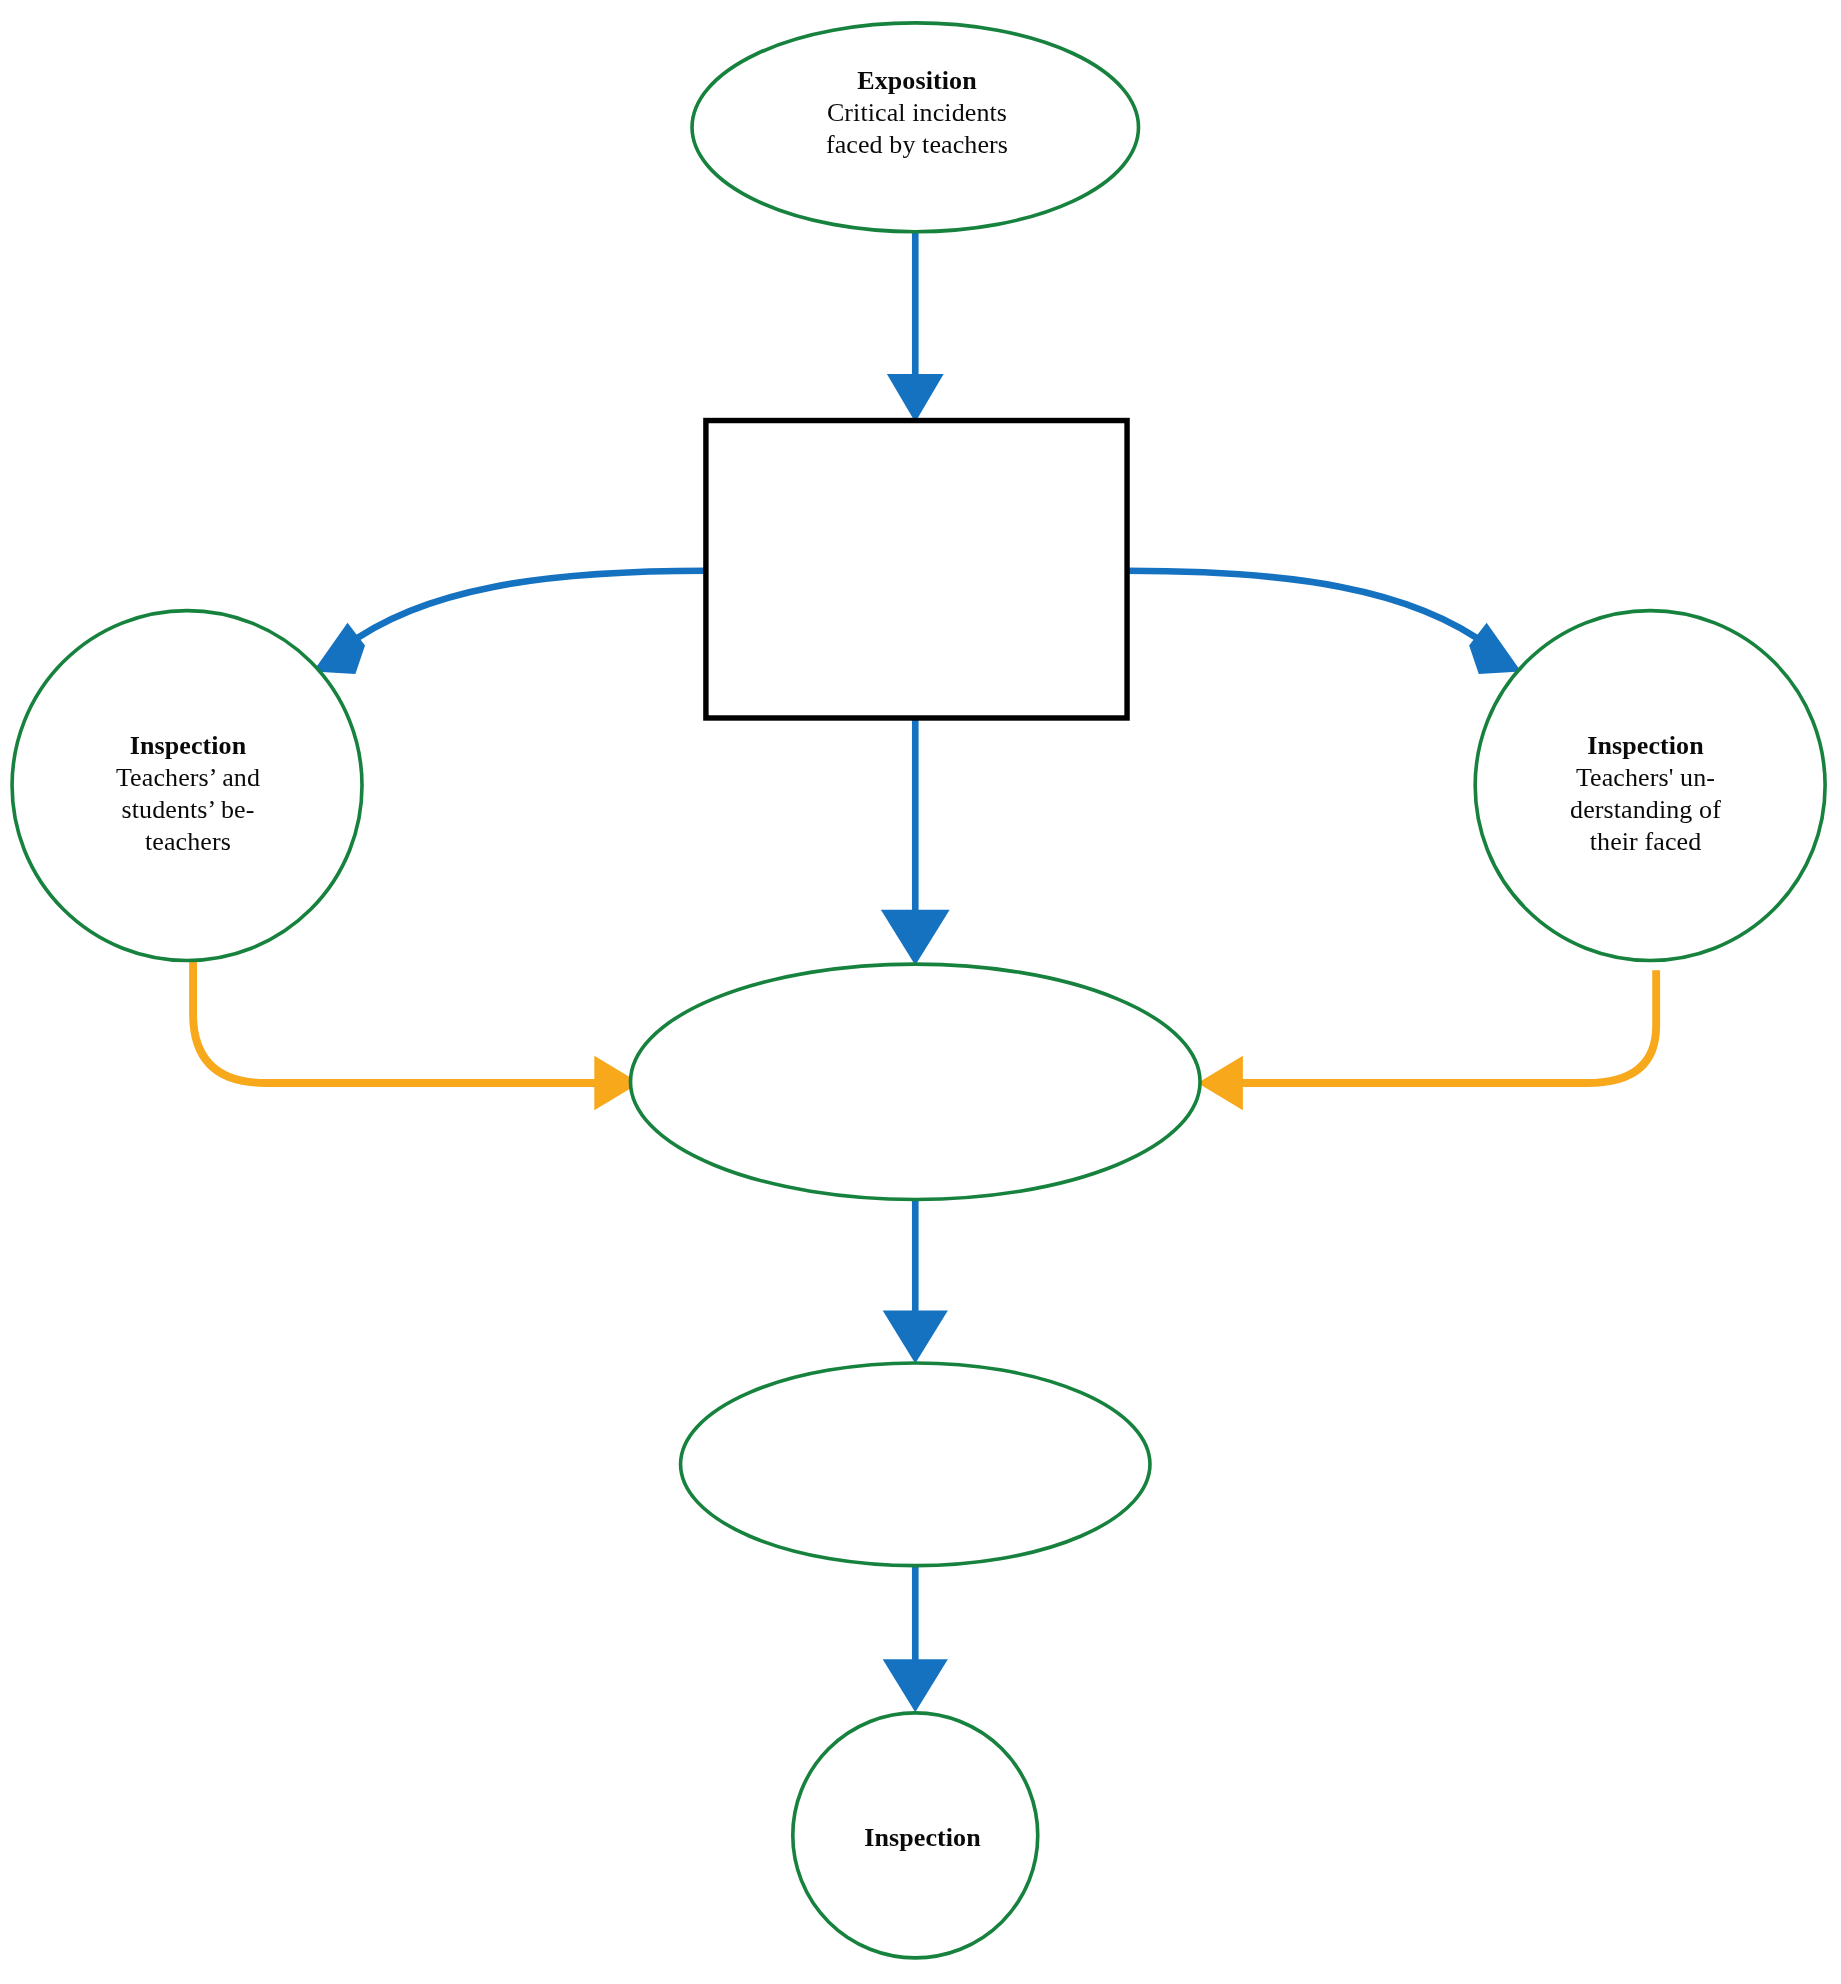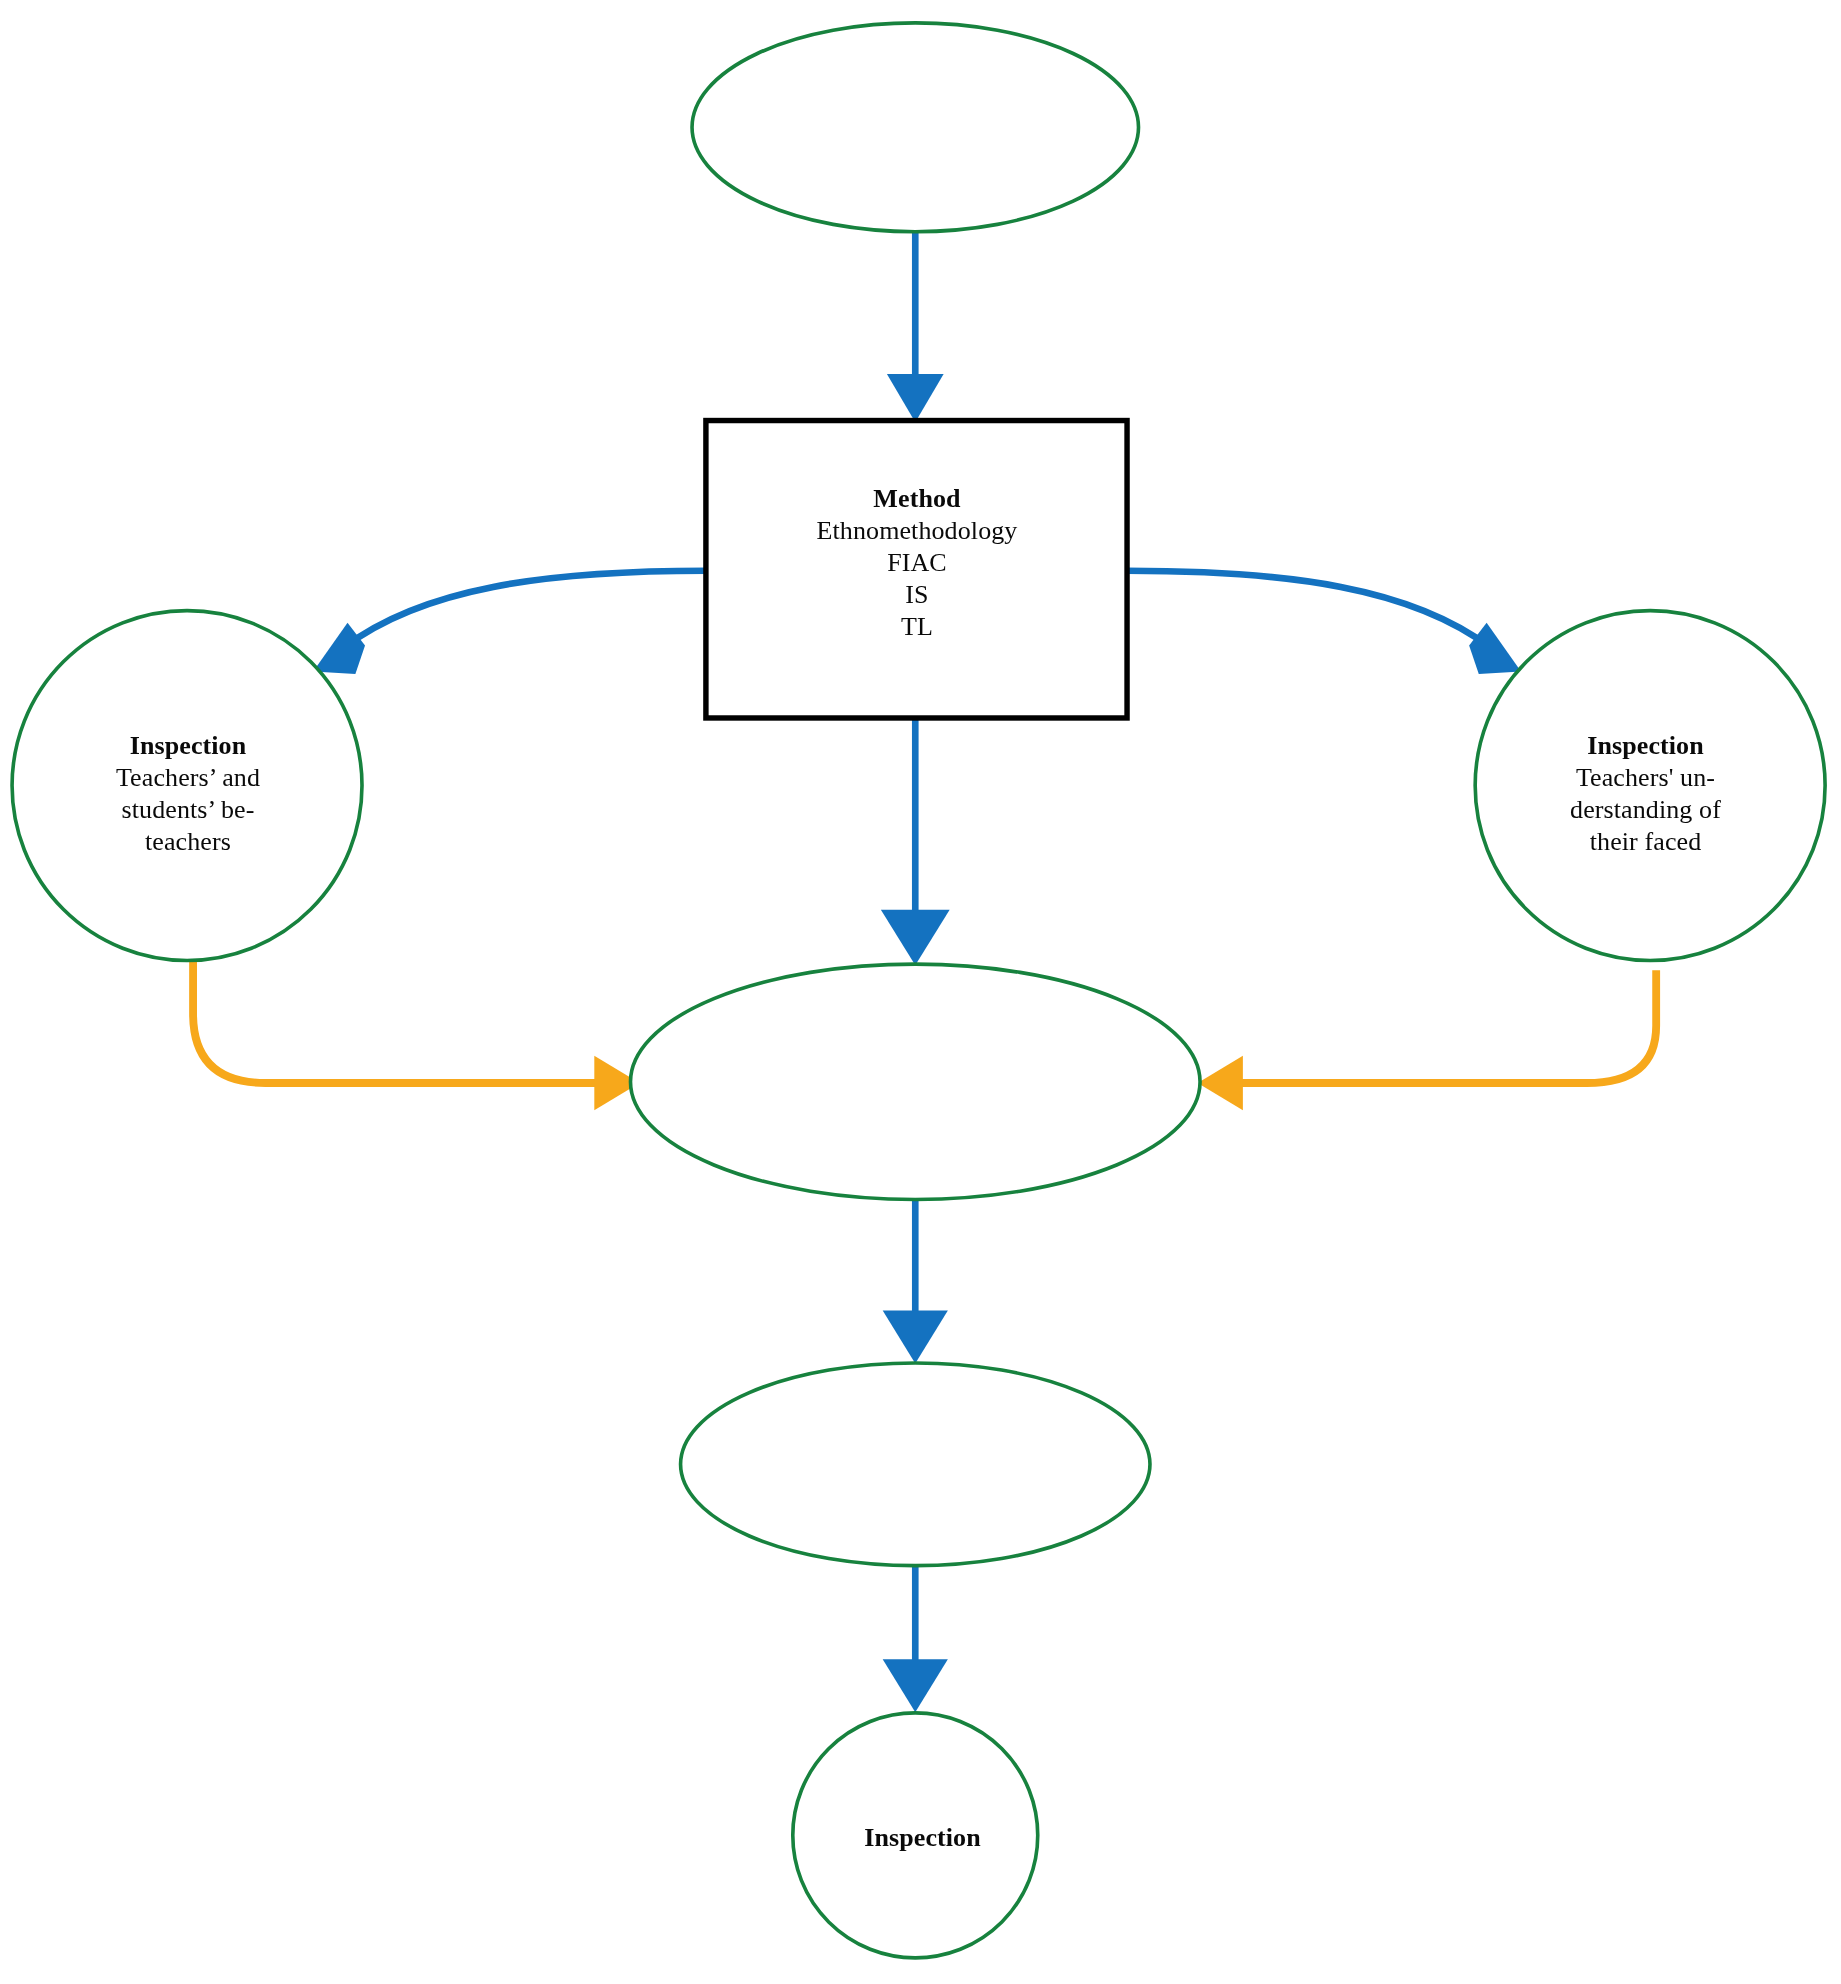--- a/index.html
+++ b/index.html
@@ -134,28 +134,26 @@
 
     <circle class="shape-green" cx="2735" cy="1302" r="290"></circle>
 
     <ellipse class="shape-green" cx="1517" cy="1793" rx="472" ry="195"></ellipse>
 
     <ellipse class="shape-green" cx="1517" cy="2427" rx="389" ry="168"></ellipse>
 
     <circle class="shape-green" cx="1517" cy="3042" r="203"></circle>
   </svg>
 
+  <div class="node-label" id="label-exposition">
+    <span class="title">Exposition</span>
+    <span class="body">Critical incidents</span>
+    <span class="body">faced by teachers</span>
+  </div>
 
-  <div class="node-label" id="label-method">
-    <span class="title">Method</span>
-    <span class="body">Ethnomethodology</span>
-    <span class="body">FIAC</span>
-    <span class="body">IS</span>
-    <span class="body">TL</span>
-  </div>
 
   <div class="node-label" id="label-inspection-left">
     <span class="title">Inspection</span>
     <span class="body">Teachers’ and</span>
     <span class="body">students’ be-</span>
     <span class="body">teachers</span>
   </div>
 
   <div class="node-label" id="label-inspection-right">
     <span class="title">Inspection</span>

